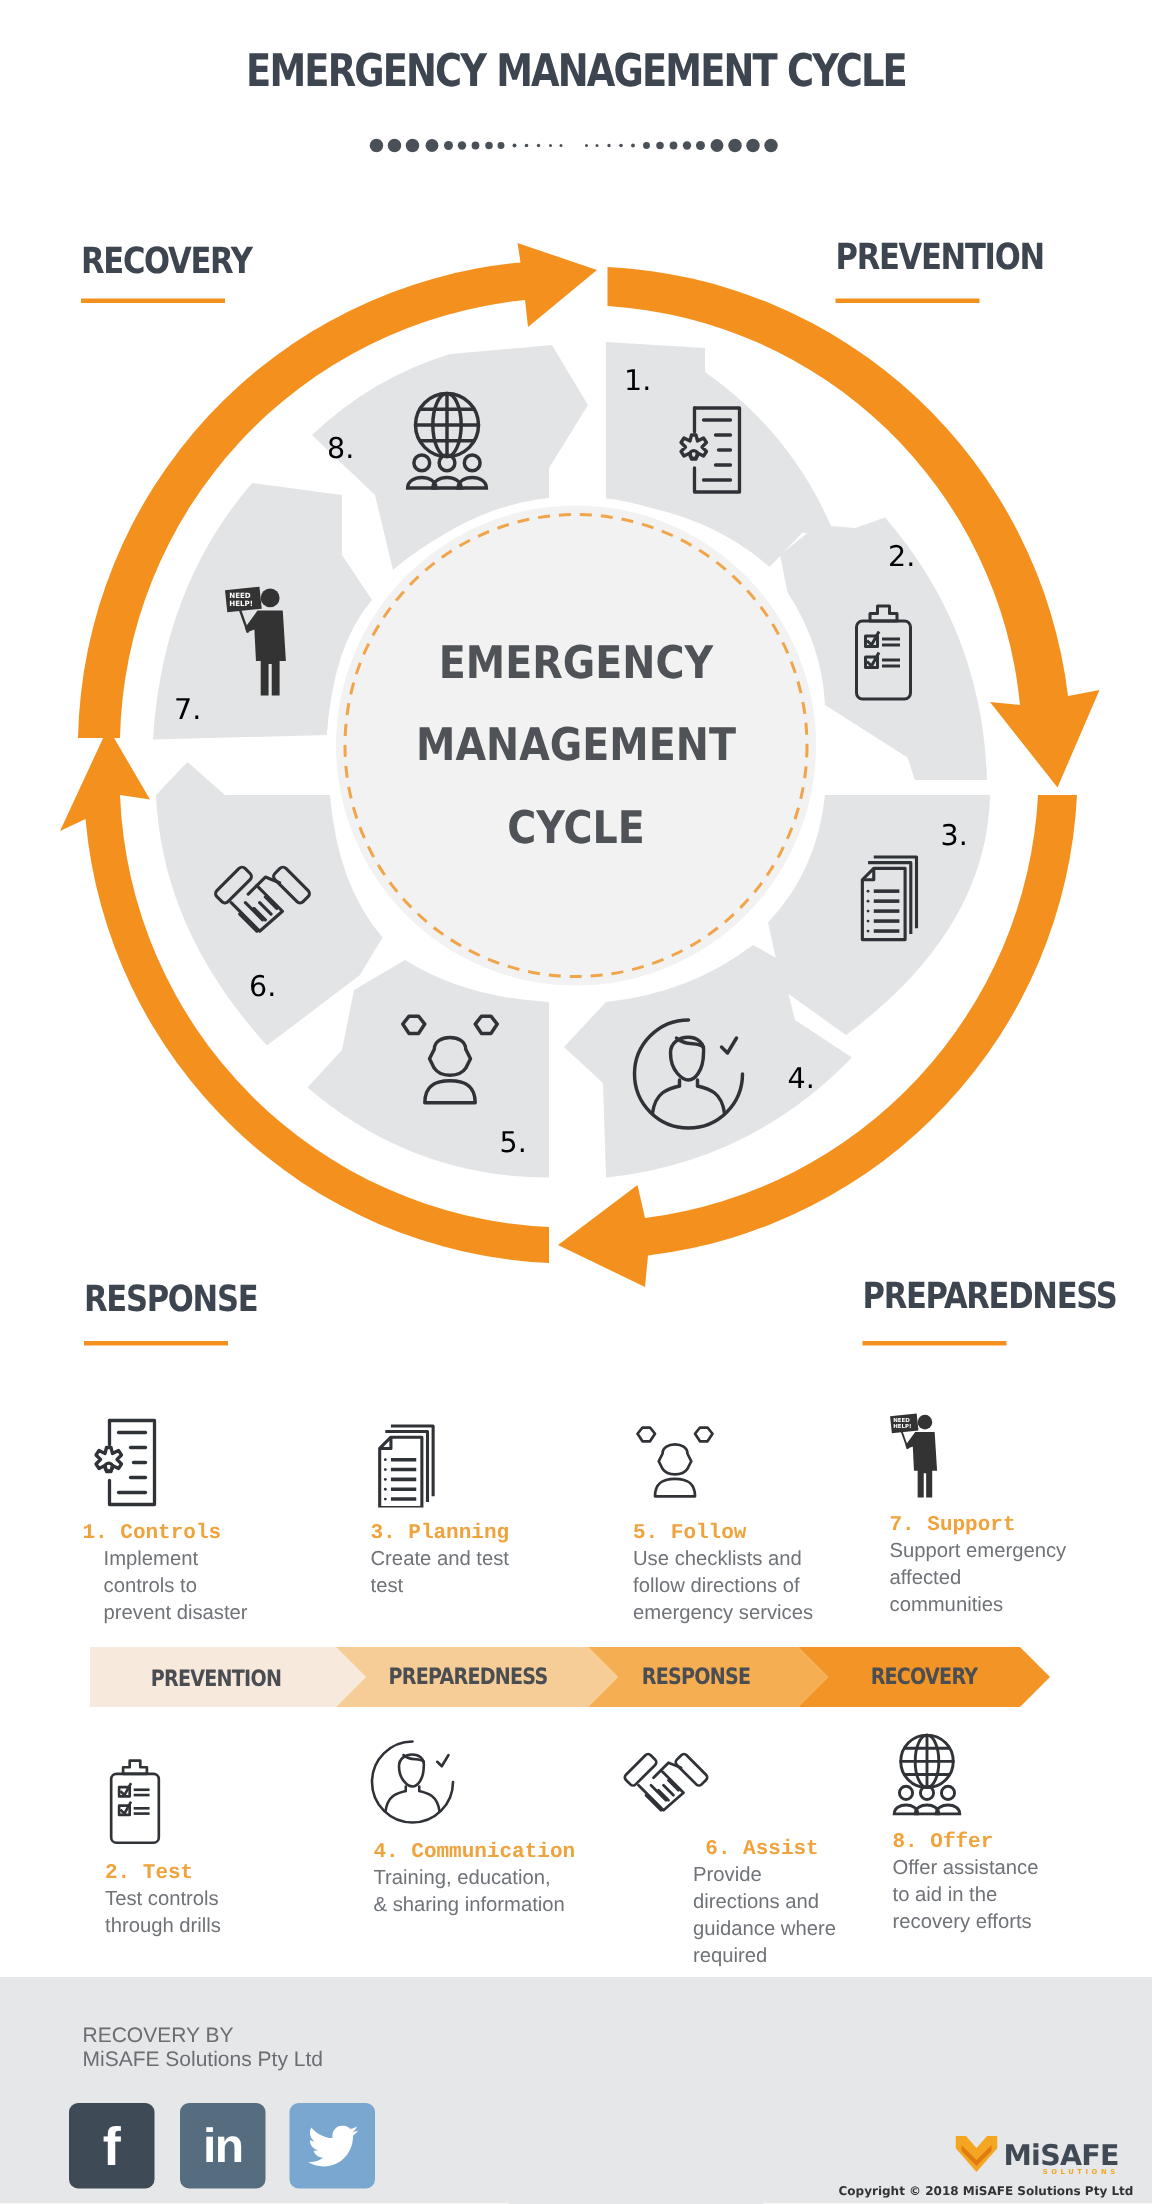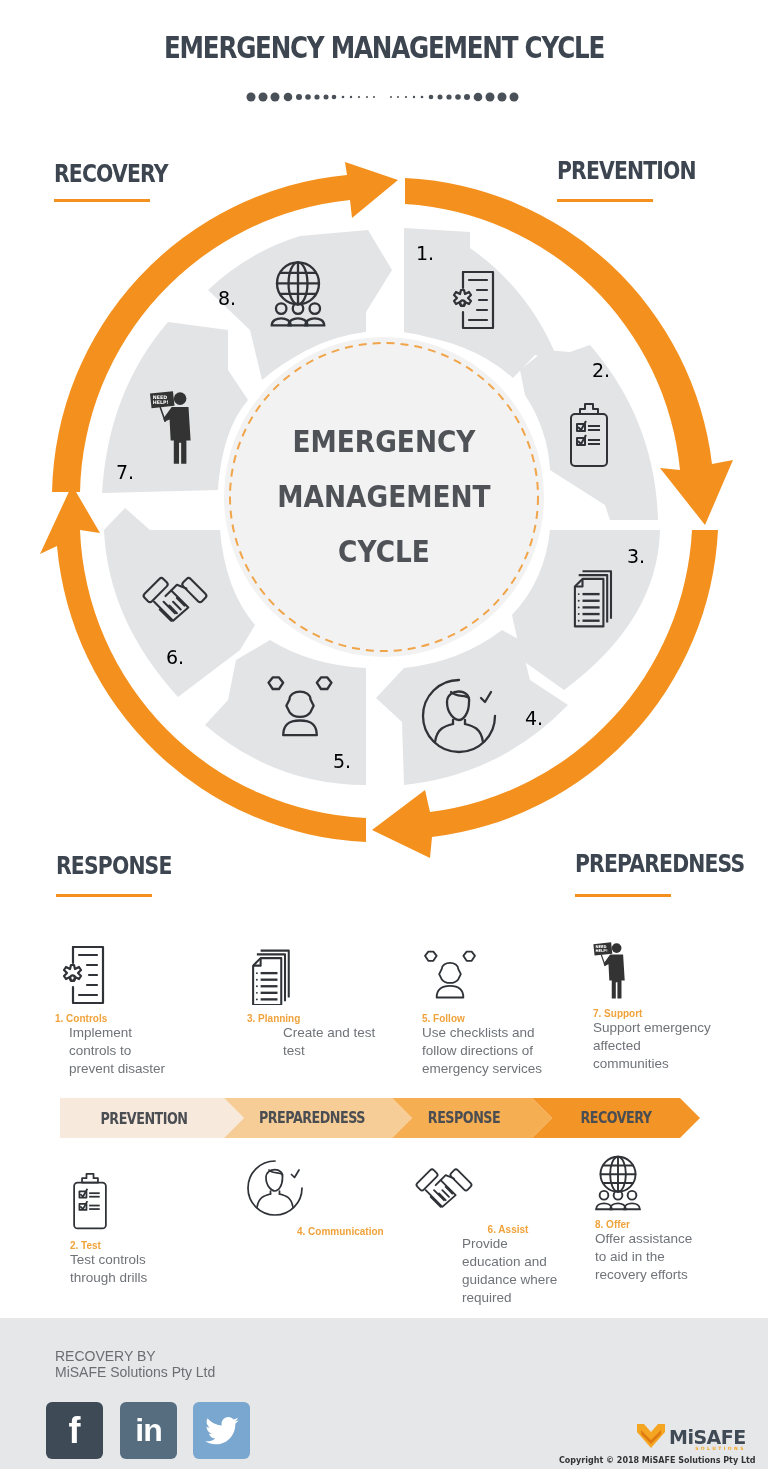--- a/index.html
+++ b/index.html
@@ -7,21 +7,21 @@
   body { position: relative; font-family: "Liberation Sans", sans-serif; color: #3d4650; }
   .abs { position: absolute; }
   .main-title { left: 0; width: 768px; top: 30px; text-align: center; font-family: "DejaVu Sans", sans-serif; font-weight: bold; font-size: 30px; color: #3d4650; letter-spacing: -1.5px; transform: scaleX(0.82); transform-origin: center; }
   .dots { top: 88px; left: 0; width: 768px; height: 20px; }
   .phase-label { font-family: "DejaVu Sans", sans-serif; font-weight: bold; font-size: 24px; color: #3d4650; letter-spacing: -1px; transform: scaleX(0.85); transform-origin: left center; white-space: nowrap; }
   .phase-underline { height: 3px; background: #f4911e; }
   .cycle-svg { left: 0; top: 140px; }
   .seg-num { font-family: "DejaVu Sans", sans-serif; font-size: 19px; color: #4a4f55; font-weight: normal; }
   .center-text { font-family: "DejaVu Sans", sans-serif; font-weight: bold; fill: #4f5256; }
   .legend-item { width: 180px; }
-  .legend-title { font-family: Liberation Sans, sans-serif; font-weight: bold; font-size: 10px; color: #f0a23b; margin-top: 4px; }
+  .legend-title { font-family: Liberation Mono, monospace; font-weight: bold; font-size: 14px; color: #f0a23b; margin-top: 4px; }
   .legend-desc { font-family: "Liberation Sans", sans-serif; font-size: 13.5px; color: #6f7378; line-height: 18px; }
   .legend-icon { width: 60px; height: 60px; }
   .chevron-bar { left: 60px; top: 1098px; width: 640px; height: 40px; }
   .chev-label { font-family: "DejaVu Sans", sans-serif; font-weight: bold; font-size: 15px; fill: #4a4d52; letter-spacing: -0.6px; }
   .footer { left: 0; top: 1318px; width: 768px; height: 151px; background: #e6e7e9; }
   .created-by { left: 55px; top: 1348px; font-family: "Liberation Sans", sans-serif; font-size: 14px; color: #6a6e73; line-height: 16px; }
   .social-btn { top: 1402px; width: 57px; height: 57px; border-radius: 6px; display: flex; align-items: center; justify-content: center; color: #fff; font-family: "Liberation Sans", sans-serif; font-weight: bold; }
   .logo { left: 637px; top: 1418px; }
   .copyright { left: 559px; top: 1456px; font-family: "DejaVu Sans", sans-serif; font-size: 8px; font-weight: bold; color: #333; white-space: nowrap; }
 </style>
@@ -232,21 +232,21 @@
     <div>Implement</div>
     <div>controls to</div>
     <div>prevent disaster</div>
   </div>
 </div>
 <div class="abs legend-item" style="left:240px; top:945px;">
   <svg class="legend-icon" viewBox="-30 -32 60 64">
       <use href="#ic-docs"></use>
     </svg>
   <div class="legend-title" style="padding-left:7px;">3. Planning</div>
-  <div class="legend-desc" style="padding-left:7px;margin-left:36px;">
+  <div class="legend-desc" style="padding-left:7px;">
     <div>Create and test</div>
     <div>test</div>
   </div>
 </div>
 <div class="abs legend-item" style="left:420px; top:945px;">
   <svg class="legend-icon" viewBox="-36 -34 72 62">
       <use href="#ic-people"></use>
     </svg>
   <div class="legend-title" style="padding-left:2px;">5. Follow</div>
   <div class="legend-desc" style="padding-left:2px;">
@@ -285,30 +285,34 @@
   <div class="legend-title" style="padding-left:10px;">2. Test</div>
   <div class="legend-desc" style="padding-left:10px;">
     <div>Test controls</div>
     <div>through drills</div>
   </div>
 </div>
 <div class="abs legend-item" style="left:245px; top:1158px;">
   <svg class="legend-icon" viewBox="-40 -40 80 80">
       <use href="#ic-person-check"></use>
     </svg>
-  <div class="legend-title" style="padding-left:4px;margin-left:48px;">4. Communication</div>
+  <div class="legend-title" style="padding-left:4px;">4. Communication</div>
+  <div class="legend-desc" style="padding-left:4px;">
+    <div>Training, education,</div>
+    <div>&amp; sharing information</div>
+  </div>
 </div>
 <div class="abs legend-item" style="left:414px; top:1156px;">
   <svg class="legend-icon" viewBox="-36 -34 72 66">
       <use href="#ic-handshake"></use>
     </svg>
   <div class="legend-title" style="padding-left:8px;text-align:center;">6. Assist</div>
   <div class="legend-desc" style="padding-left:8px;margin-left:40px;">
     <div>Provide</div>
-    <div>education and</div>
+    <div>directions and</div>
     <div>guidance where</div>
     <div>required</div>
   </div>
 </div>
 <div class="abs legend-item" style="left:590px; top:1155px;">
   <svg class="legend-icon" style="width:56px;height:56px;" viewBox="-30 -34 60 64">
       <use href="#ic-globe"></use>
     </svg>
   <div class="legend-title" style="padding-left:5px;">8. Offer</div>
   <div class="legend-desc" style="padding-left:5px;">

